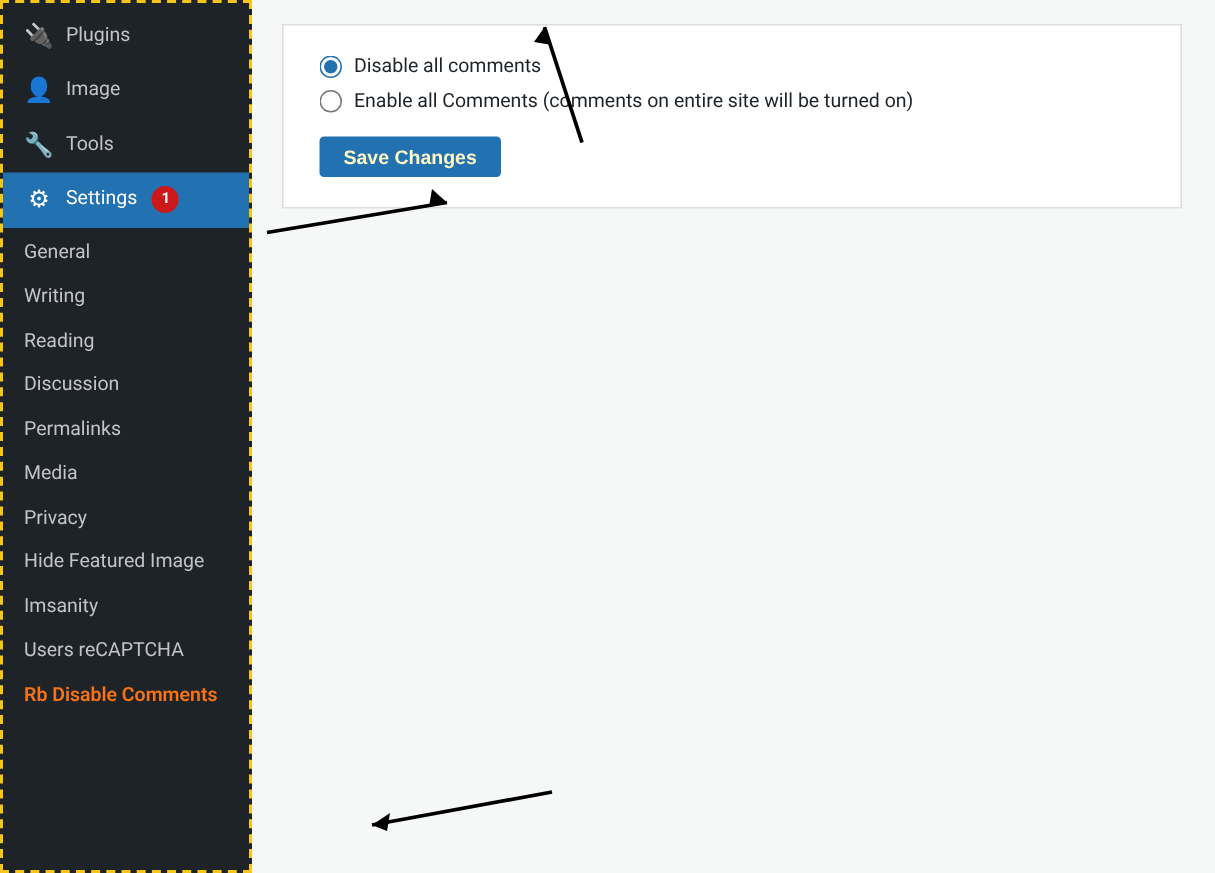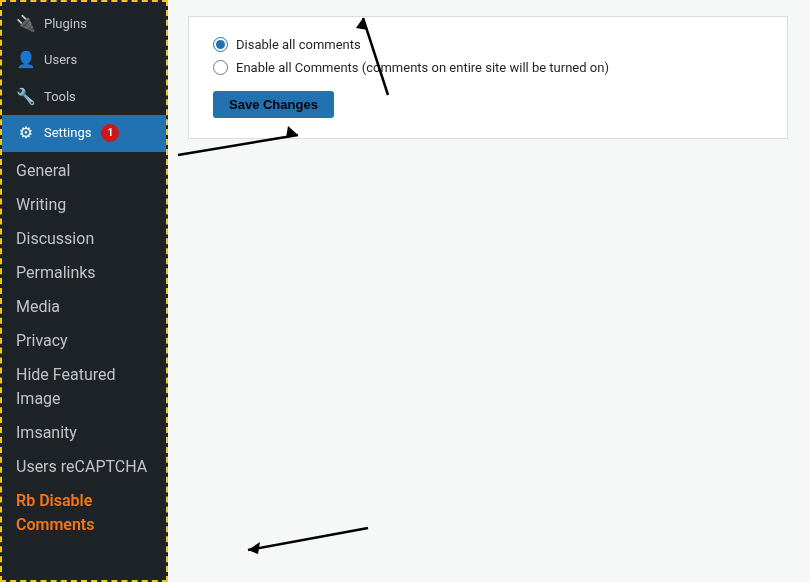--- a/index.html
+++ b/index.html
@@ -67,21 +67,21 @@
 
     
     .submenu {
       background: #1d2327;
     }
     .submenu-item {
       display: block;
       padding: 5px 14px 5px 14px;
       color: #c3c4c7;
       cursor: pointer;
-      font-size: 16px;
+      font-size: 13px;
       line-height: 1.5;
     }
     .submenu-item.active {
       color: #f97316;
       font-weight: 600;
     }
 
     
     .main {
       flex: 1;
@@ -113,21 +113,21 @@
 
     .radio-option input[type="radio"] {
       width: 15px;
       height: 15px;
       accent-color: #2271b1;
       cursor: pointer;
     }
 
     .save-btn {
       background: #2271b1;
-      color: #000000;
+      color: #fef9c3;
       border: none;
       padding: 6px 16px;
       font-size: 13px;
       border-radius: 3px;
       cursor: pointer;
       font-weight: 600;
     }
 
     svg.arrow-svg {
       position: absolute;
@@ -139,36 +139,37 @@
 <body>
 
 <div class="sidebar">
   <div class="sidebar-top">
     <div class="sidebar-item">
       <span class="icon">🔌</span>
       <span>Plugins</span>
     </div>
     <div class="sidebar-item">
       <span class="icon">👤</span>
-      <span>Users</span>
+      <span>Image</span>
     </div>
     <div class="sidebar-item">
       <span class="icon">🔧</span>
       <span>Tools</span>
     </div>
     <div class="sidebar-item active">
       <span class="icon">⚙</span>
       <span>Settings</span>
       <span class="badge">1</span>
     </div>
   </div>
 
   <div class="submenu">
     <div class="submenu-item">General</div>
     <div class="submenu-item">Writing</div>
+    <div class="submenu-item">Reading</div>
     <div class="submenu-item">Discussion</div>
     <div class="submenu-item">Permalinks</div>
     <div class="submenu-item">Media</div>
     <div class="submenu-item">Privacy</div>
     <div class="submenu-item">Hide Featured Image</div>
     <div class="submenu-item">Imsanity</div>
     <div class="submenu-item">Users reCAPTCHA</div>
     <div class="submenu-item active">Rb Disable Comments</div>
   </div>
 </div>

